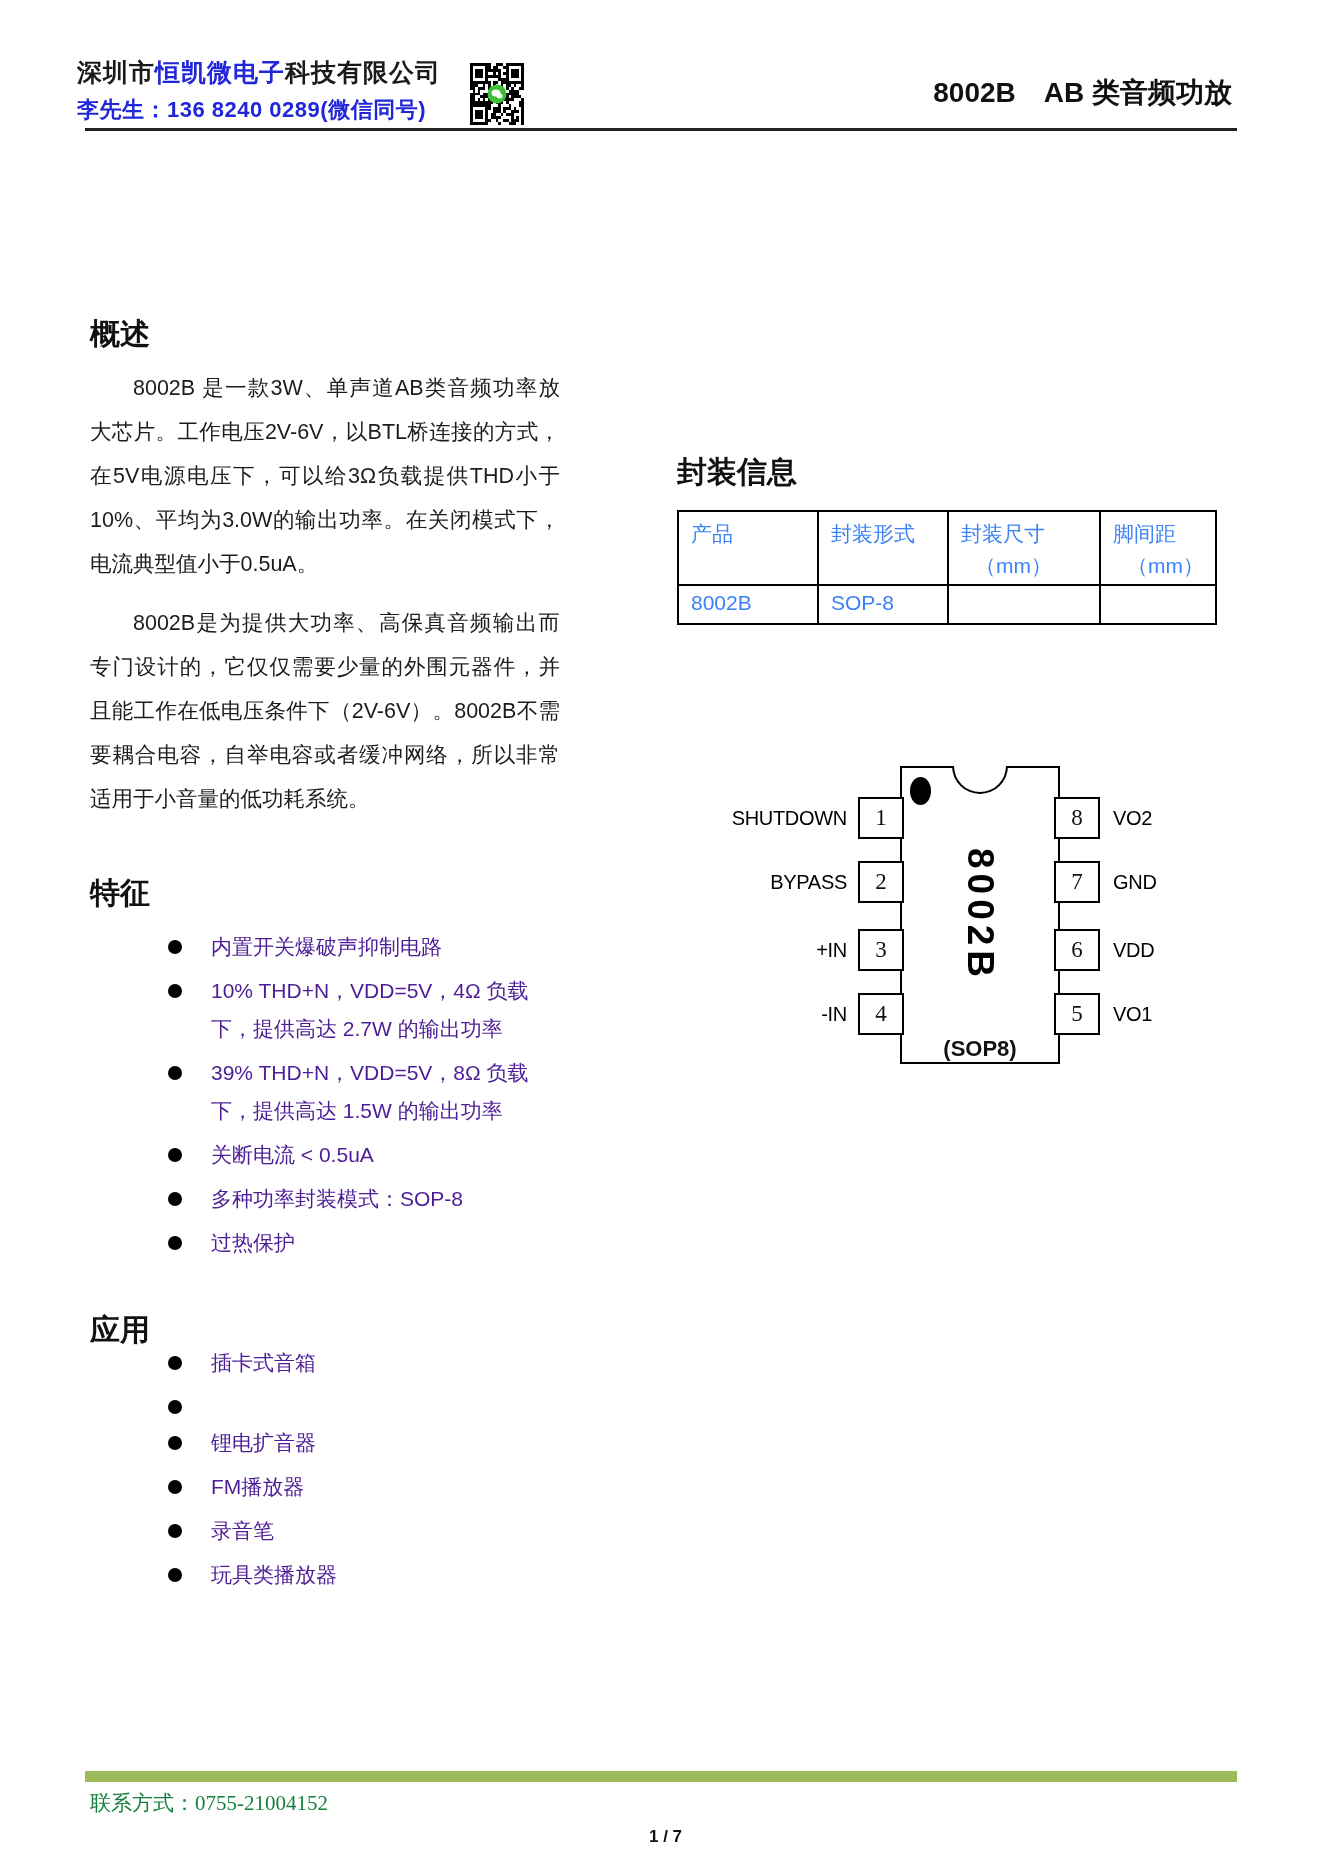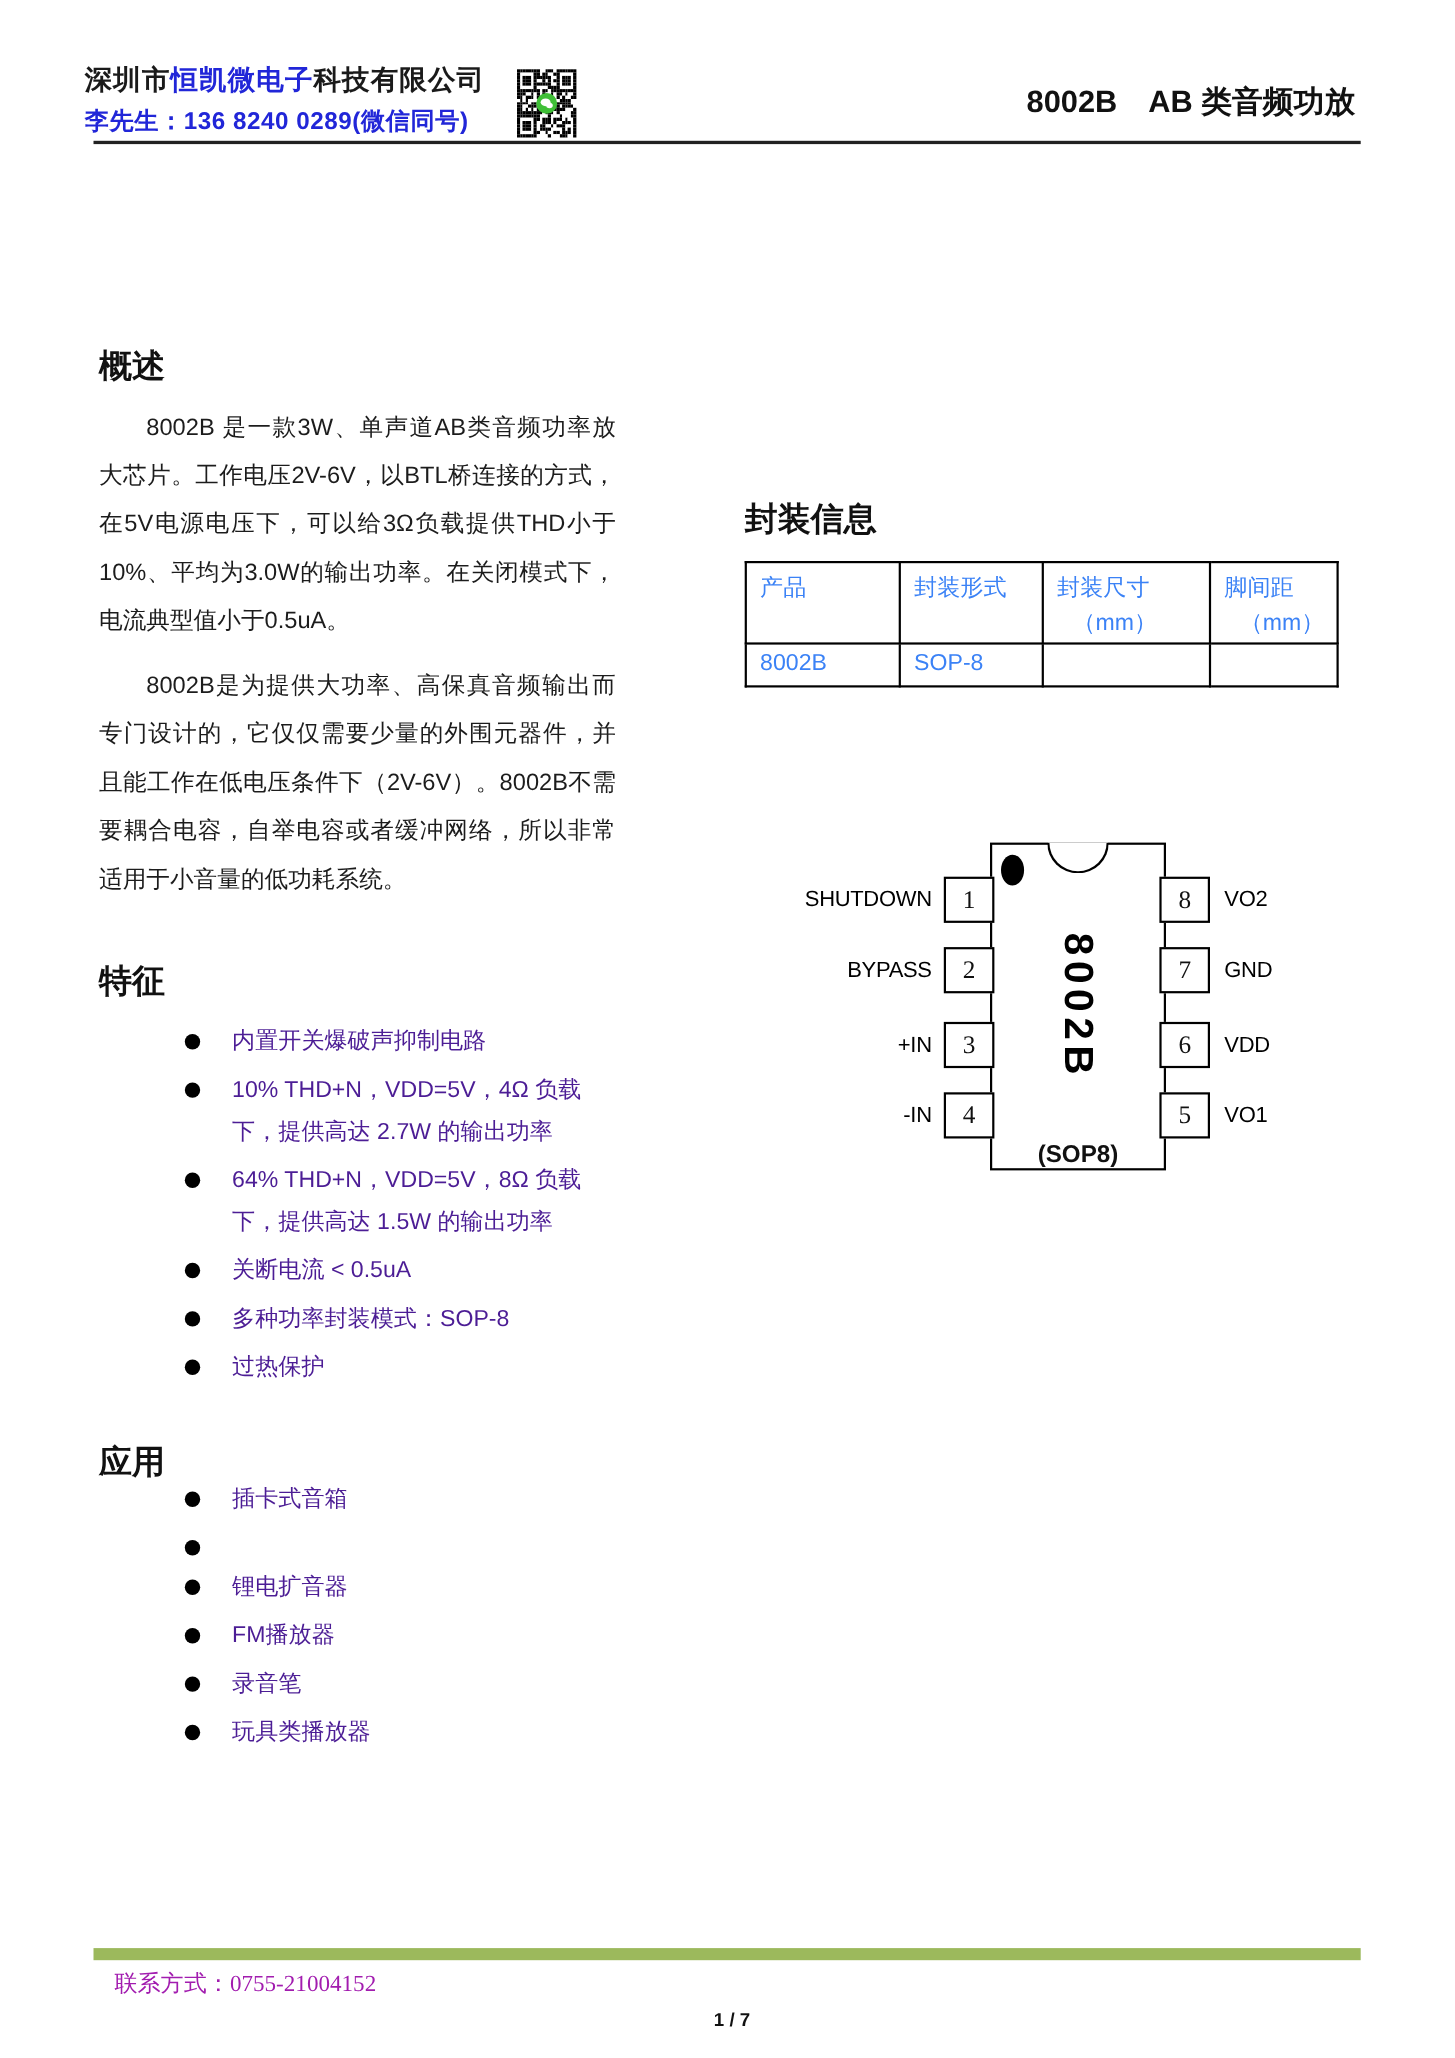--- a/index.html
+++ b/index.html
@@ -66,22 +66,22 @@
   .pin-row.pr{left:1054px;width:330px;justify-content:flex-start;gap:13px;}
   .pin-box{flex:0 0 46px;width:46px;height:42px;border:2px solid #000;box-sizing:border-box;background:#fff;
            display:flex;align-items:center;justify-content:center;
            font-family:"Liberation Serif","DejaVu Serif",serif;font-size:23px;color:#111;}
   .pin-label{font-size:20px;letter-spacing:-0.3px;color:#000;}
   .sop-label{position:absolute;left:900px;top:1036px;width:160px;text-align:center;
              font-size:22px;font-weight:bold;color:#111;}
 
   
   .foot-bar{position:absolute;left:85px;top:1771px;width:1152px;height:11px;background:#9cb95c;}
-  .foot-contact{position:absolute;left:104px;top:1789px;font-size:21px;
-                font-family:"Liberation Serif","DejaVu Serif",serif;color:#a21caf;}
+  .foot-contact{position:absolute;left:90px;top:1789px;font-size:21px;
+                font-family:"Liberation Serif","DejaVu Serif",serif;color:#15803d;}
   .foot-page{position:absolute;left:10px;top:1827px;width:1311px;text-align:center;
              font-size:17px;font-weight:bold;color:#111;}
 </style>
 </head>
 <body>
 
 <div class="page">
 
   <div class="hdr-line1">
     <span>深圳市</span><span class="brand">恒凯微电子</span><span>科技有限公司</span>
@@ -549,21 +549,21 @@
     <li>
           <span class="dot"></span>
           <span class="li-text">内置开关爆破声抑制电路</span>
         </li>
         <li>
           <span class="dot"></span>
           <span class="li-text">10% THD+N，VDD=5V，4Ω 负载下，提供高达 2.7W 的输出功率</span>
         </li>
         <li>
           <span class="dot"></span>
-          <span class="li-text">64% THD+N，VDD=5V，8Ω 负载下，提供高达 1.5W 的输出功率</span>
+          <span class="li-text">39% THD+N，VDD=5V，8Ω 负载下，提供高达 1.5W 的输出功率</span>
         </li>
         <li>
           <span class="dot"></span>
           <span class="li-text">关断电流 &lt; 0.5uA</span>
         </li>
         <li>
           <span class="dot"></span>
           <span class="li-text">多种功率封装模式：SOP-8</span>
         </li>
         <li>

